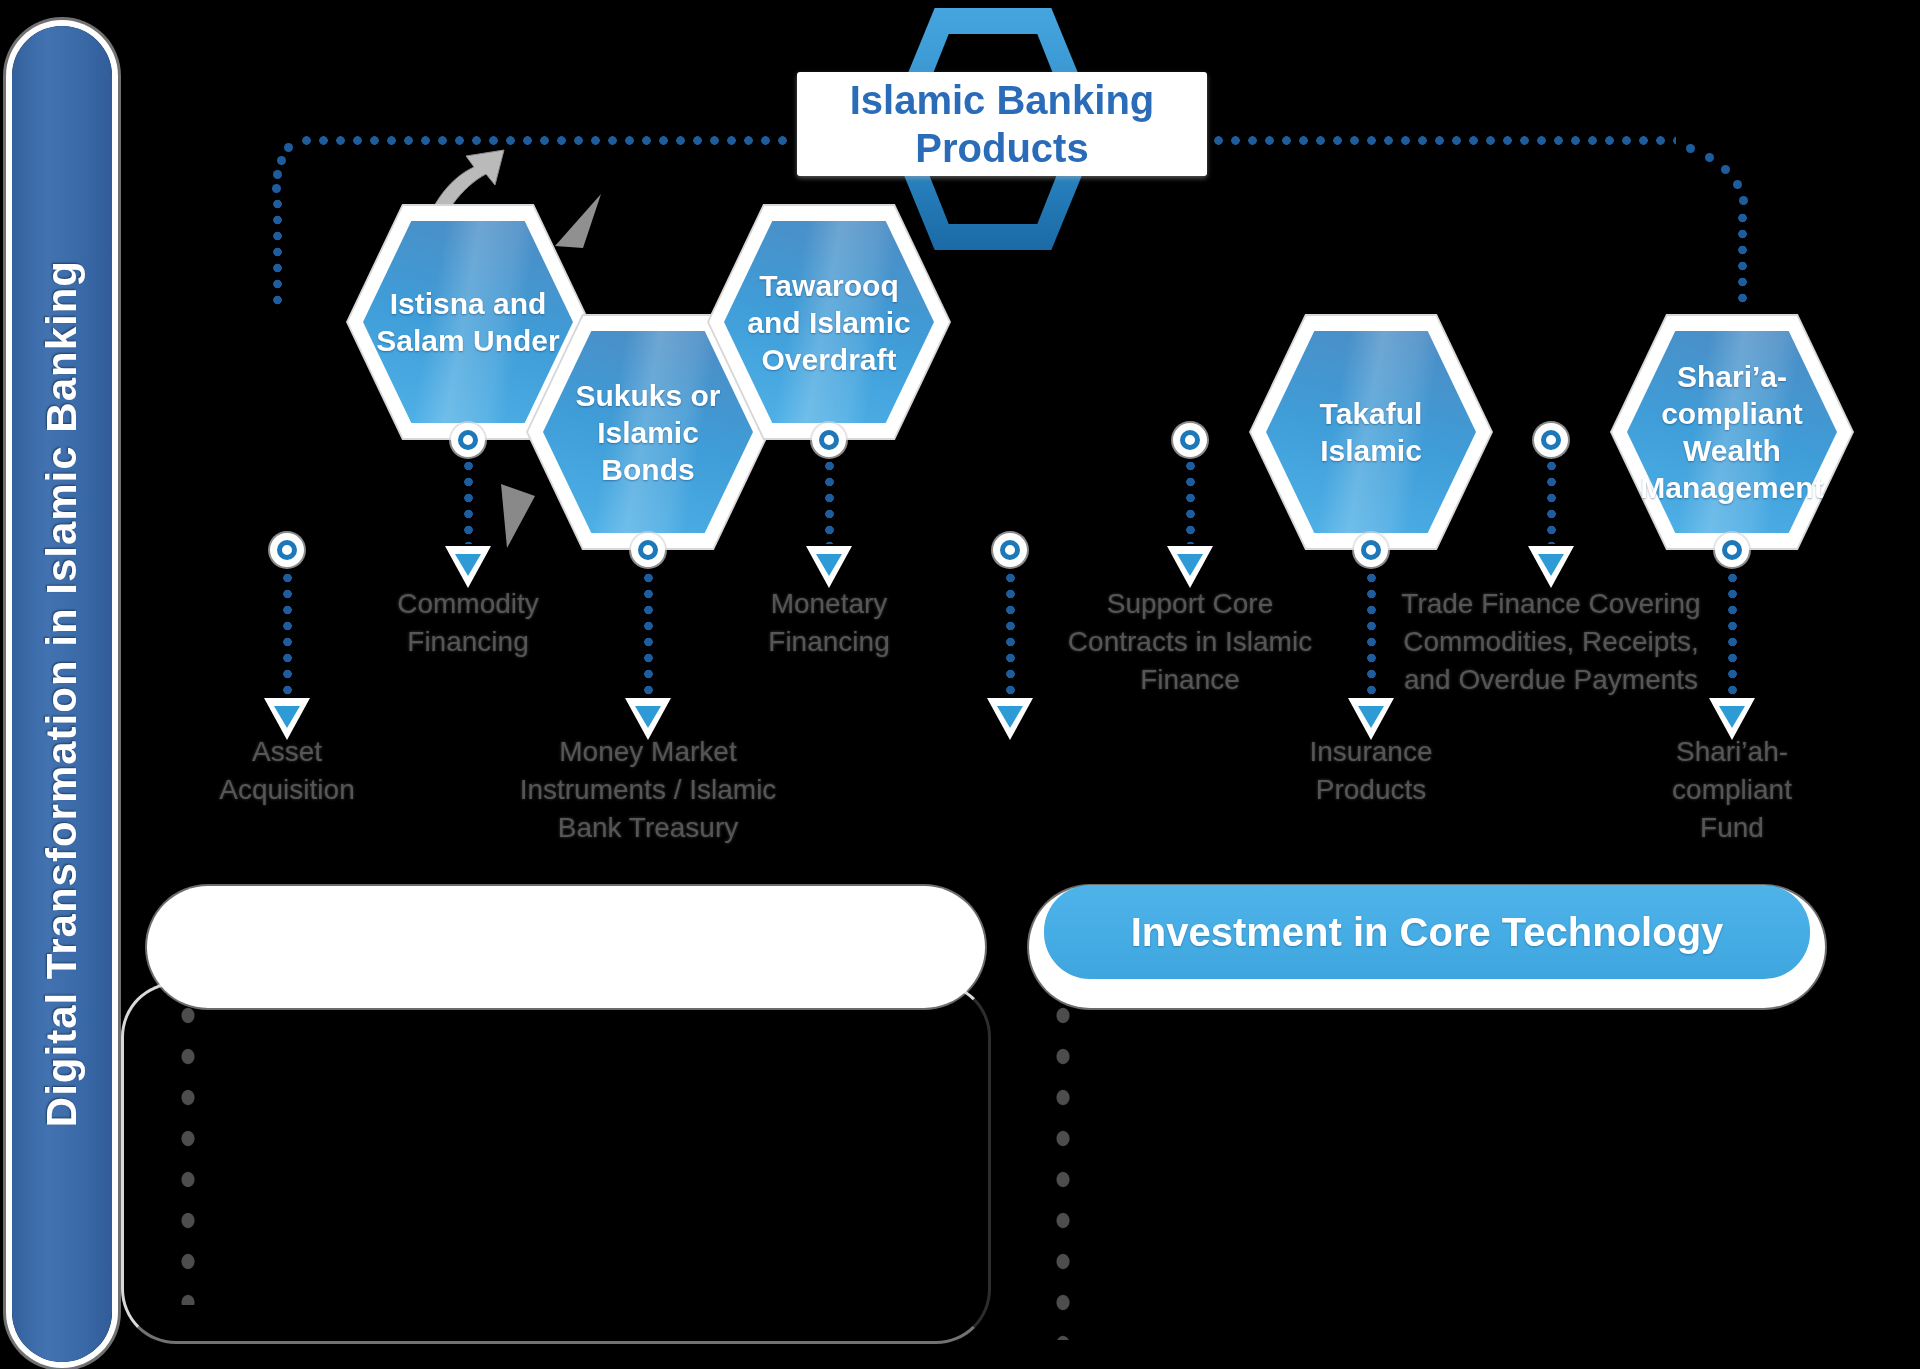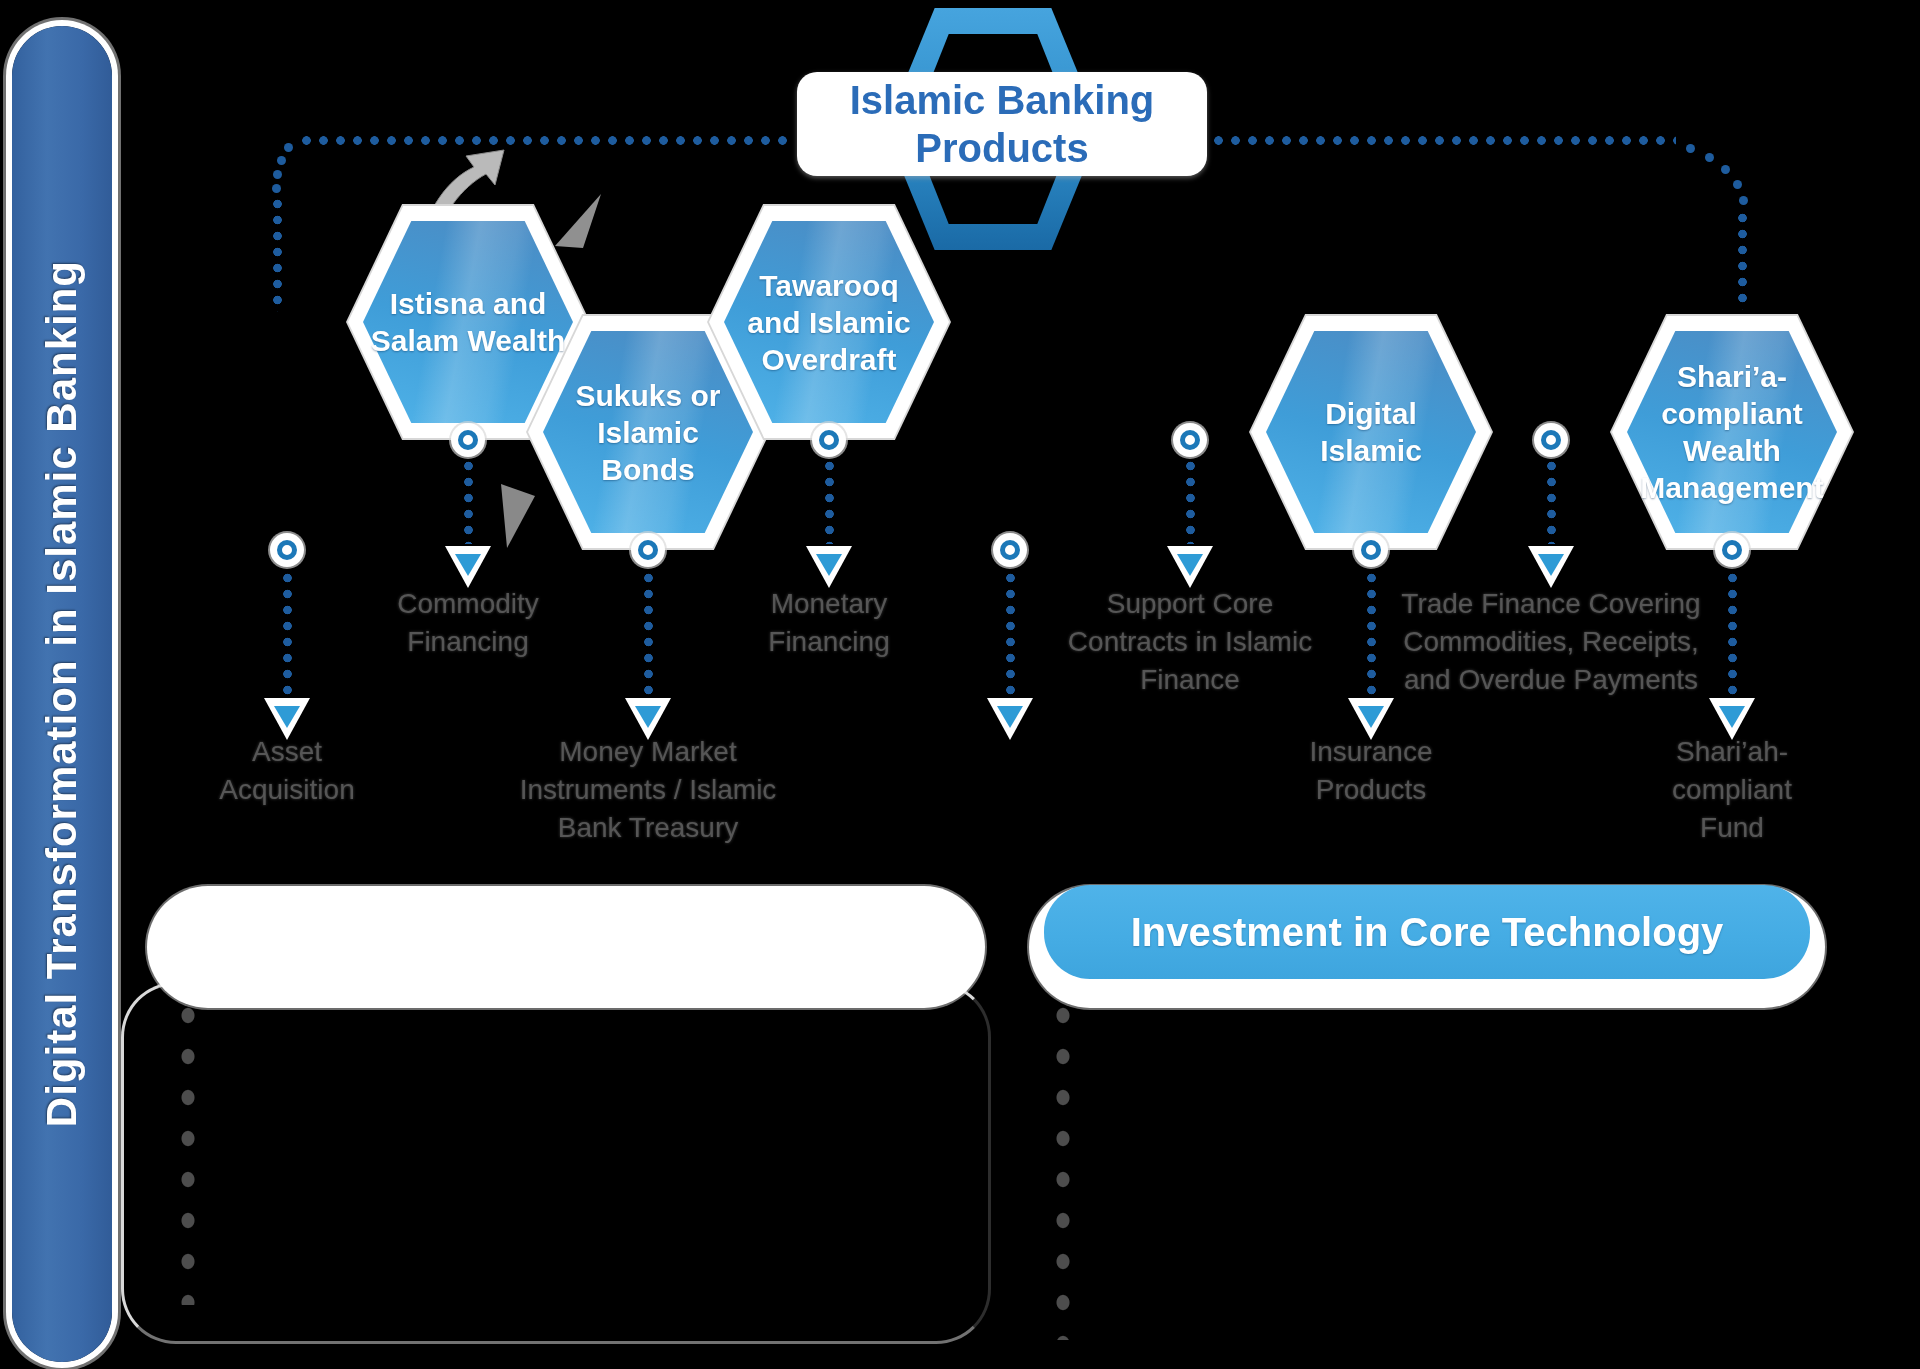--- a/index.html
+++ b/index.html
@@ -14,21 +14,21 @@
   .banner-text{writing-mode:vertical-rl;transform:rotate(180deg);color:#fff;font-weight:bold;
           font-size:42px;letter-spacing:1px;white-space:nowrap;
           text-shadow:1px -1px 2px rgba(0,0,0,.45);}
 
   
   .hexclip{clip-path:polygon(0% 50%,23% 0%,77% 0%,100% 50%,77% 100%,23% 100%);}
   .top-hex{position:absolute;left:885px;top:8px;width:216px;height:242px;
            background:linear-gradient(180deg,#46a4de 0%,#2e8cc8 55%,#1a6aa6 100%);}
   .top-hex-inner{position:absolute;left:26px;top:26px;right:26px;bottom:26px;background:#000;}
   .title-box{position:absolute;left:797px;top:72px;width:410px;height:104px;background:#fff;
-             border-radius:20px;box-shadow:0 2px 5px rgba(180,180,180,.5);
+             border-radius:3px;box-shadow:0 2px 5px rgba(180,180,180,.5);
              display:flex;align-items:center;justify-content:center;text-align:center;}
   .title-text{color:#2b6cb8;font-weight:bold;font-size:40px;line-height:48px;white-space:pre-line;}
 
   
   .hex{position:absolute;width:244px;height:236px;background:#d7d7d7;}
   .hex-white{position:absolute;left:2px;top:2px;right:2px;bottom:2px;background:#fff;}
   .hex-fill{position:absolute;left:15px;top:15px;right:15px;bottom:15px;
             background:linear-gradient(195deg,#4c8cc4 4%,#3f9dd8 52%,#4fb2e8 100%);}
   .hex-fill::after{content:"";position:absolute;inset:0;
             background:linear-gradient(100deg,rgba(255,255,255,0) 34%,rgba(255,255,255,.20) 48%,rgba(255,255,255,.10) 64%,rgba(255,255,255,0) 72%);}
@@ -111,21 +111,21 @@
   <div class="title-box">
     <div class="title-text">Islamic Banking
 Products</div>
   </div>
 
   <div class="hex hexclip" style="left:346px;top:204px">
     <div class="hex-white hexclip">
         <div class="hex-fill hexclip"></div>
       </div>
     <div class="hex-label">Istisna and
-Salam Wealth</div>
+Salam Under</div>
   </div>
   <div class="hex hexclip" style="left:526px;top:314px">
     <div class="hex-white hexclip">
         <div class="hex-fill hexclip"></div>
       </div>
     <div class="hex-label">Sukuks or
 Islamic
 Bonds</div>
   </div>
   <div class="hex hexclip" style="left:707px;top:204px">
@@ -133,21 +133,21 @@
         <div class="hex-fill hexclip"></div>
       </div>
     <div class="hex-label">Tawarooq
 and Islamic
 Overdraft</div>
   </div>
   <div class="hex hexclip" style="left:1249px;top:314px">
     <div class="hex-white hexclip">
         <div class="hex-fill hexclip"></div>
       </div>
-    <div class="hex-label">Digital
+    <div class="hex-label">Takaful
 Islamic</div>
   </div>
   <div class="hex hexclip" style="left:1610px;top:314px">
     <div class="hex-white hexclip">
         <div class="hex-fill hexclip"></div>
       </div>
     <div class="hex-label">Shari’a-
 compliant
 Wealth
 Management</div>

